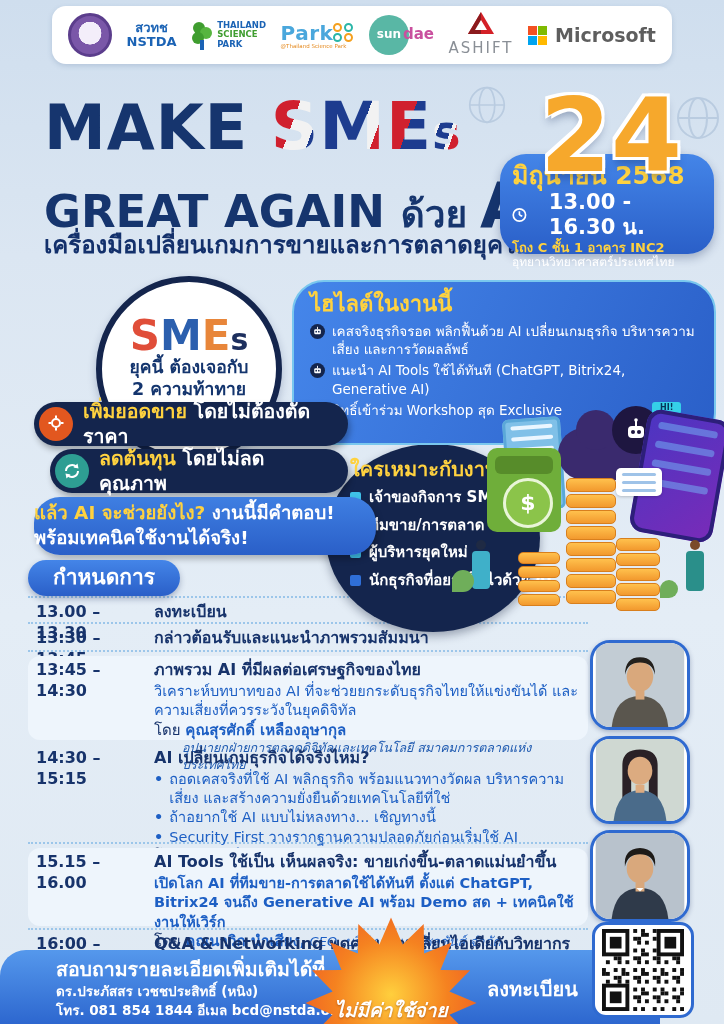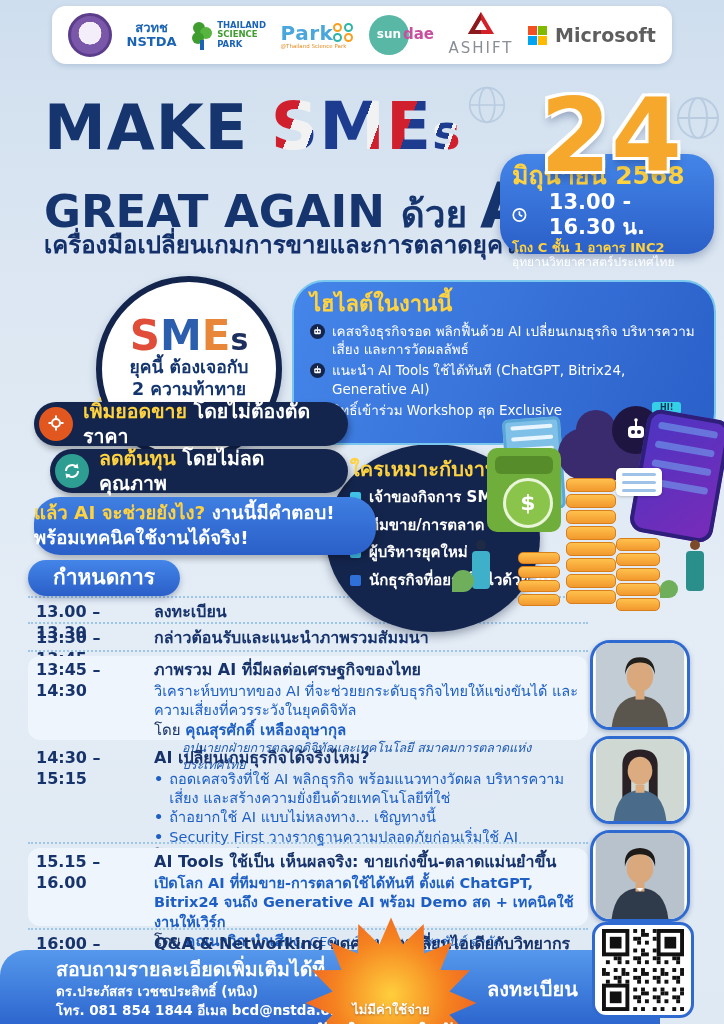--- a/index.html
+++ b/index.html
@@ -154,21 +154,21 @@
   .bottom-bar{position:absolute;left:0;top:950px;width:660px;height:74px;
     background:linear-gradient(180deg,#5598ec,#2d67cf);border-radius:26px 26px 0 0;z-index:4;color:#fff;text-decoration:underline;}
   .contact{position:absolute;left:56px;top:8px;}
   .contact-title{font-size:19.5px;font-weight:900;line-height:1.25;}
   .contact-name{font-size:13.5px;font-weight:600;line-height:1.35;}
   .contact-line{font-size:13.5px;font-weight:600;line-height:1.35;}
   .starburst{position:absolute;left:298px;top:910px;width:186px;height:186px;z-index:6;}
   .star-text{position:absolute;inset:0;display:flex;flex-direction:column;align-items:center;
     justify-content:center;padding-top:44px;box-sizing:border-box;color:#fff;font-weight:900;
     text-align:center;text-shadow:0 1px 2px rgba(120,40,0,.5);}
-  .star-t1{font-size:13px;}
+  .star-t1{font-size:19px;font-style:italic;}
   .star-t2{font-size:23px;}
   .register{position:absolute;left:487px;top:976px;font-size:20px;font-weight:900;color:#fff;z-index:6;}
   .qr-card{position:absolute;left:592px;top:922px;width:102px;height:96px;background:#fff;
     border:3px solid #2f6ad0;border-radius:14px;z-index:7;display:flex;align-items:center;
     justify-content:center;box-sizing:border-box;}
 </style>
 </head>
 <body>
 
 <div class="poster">

